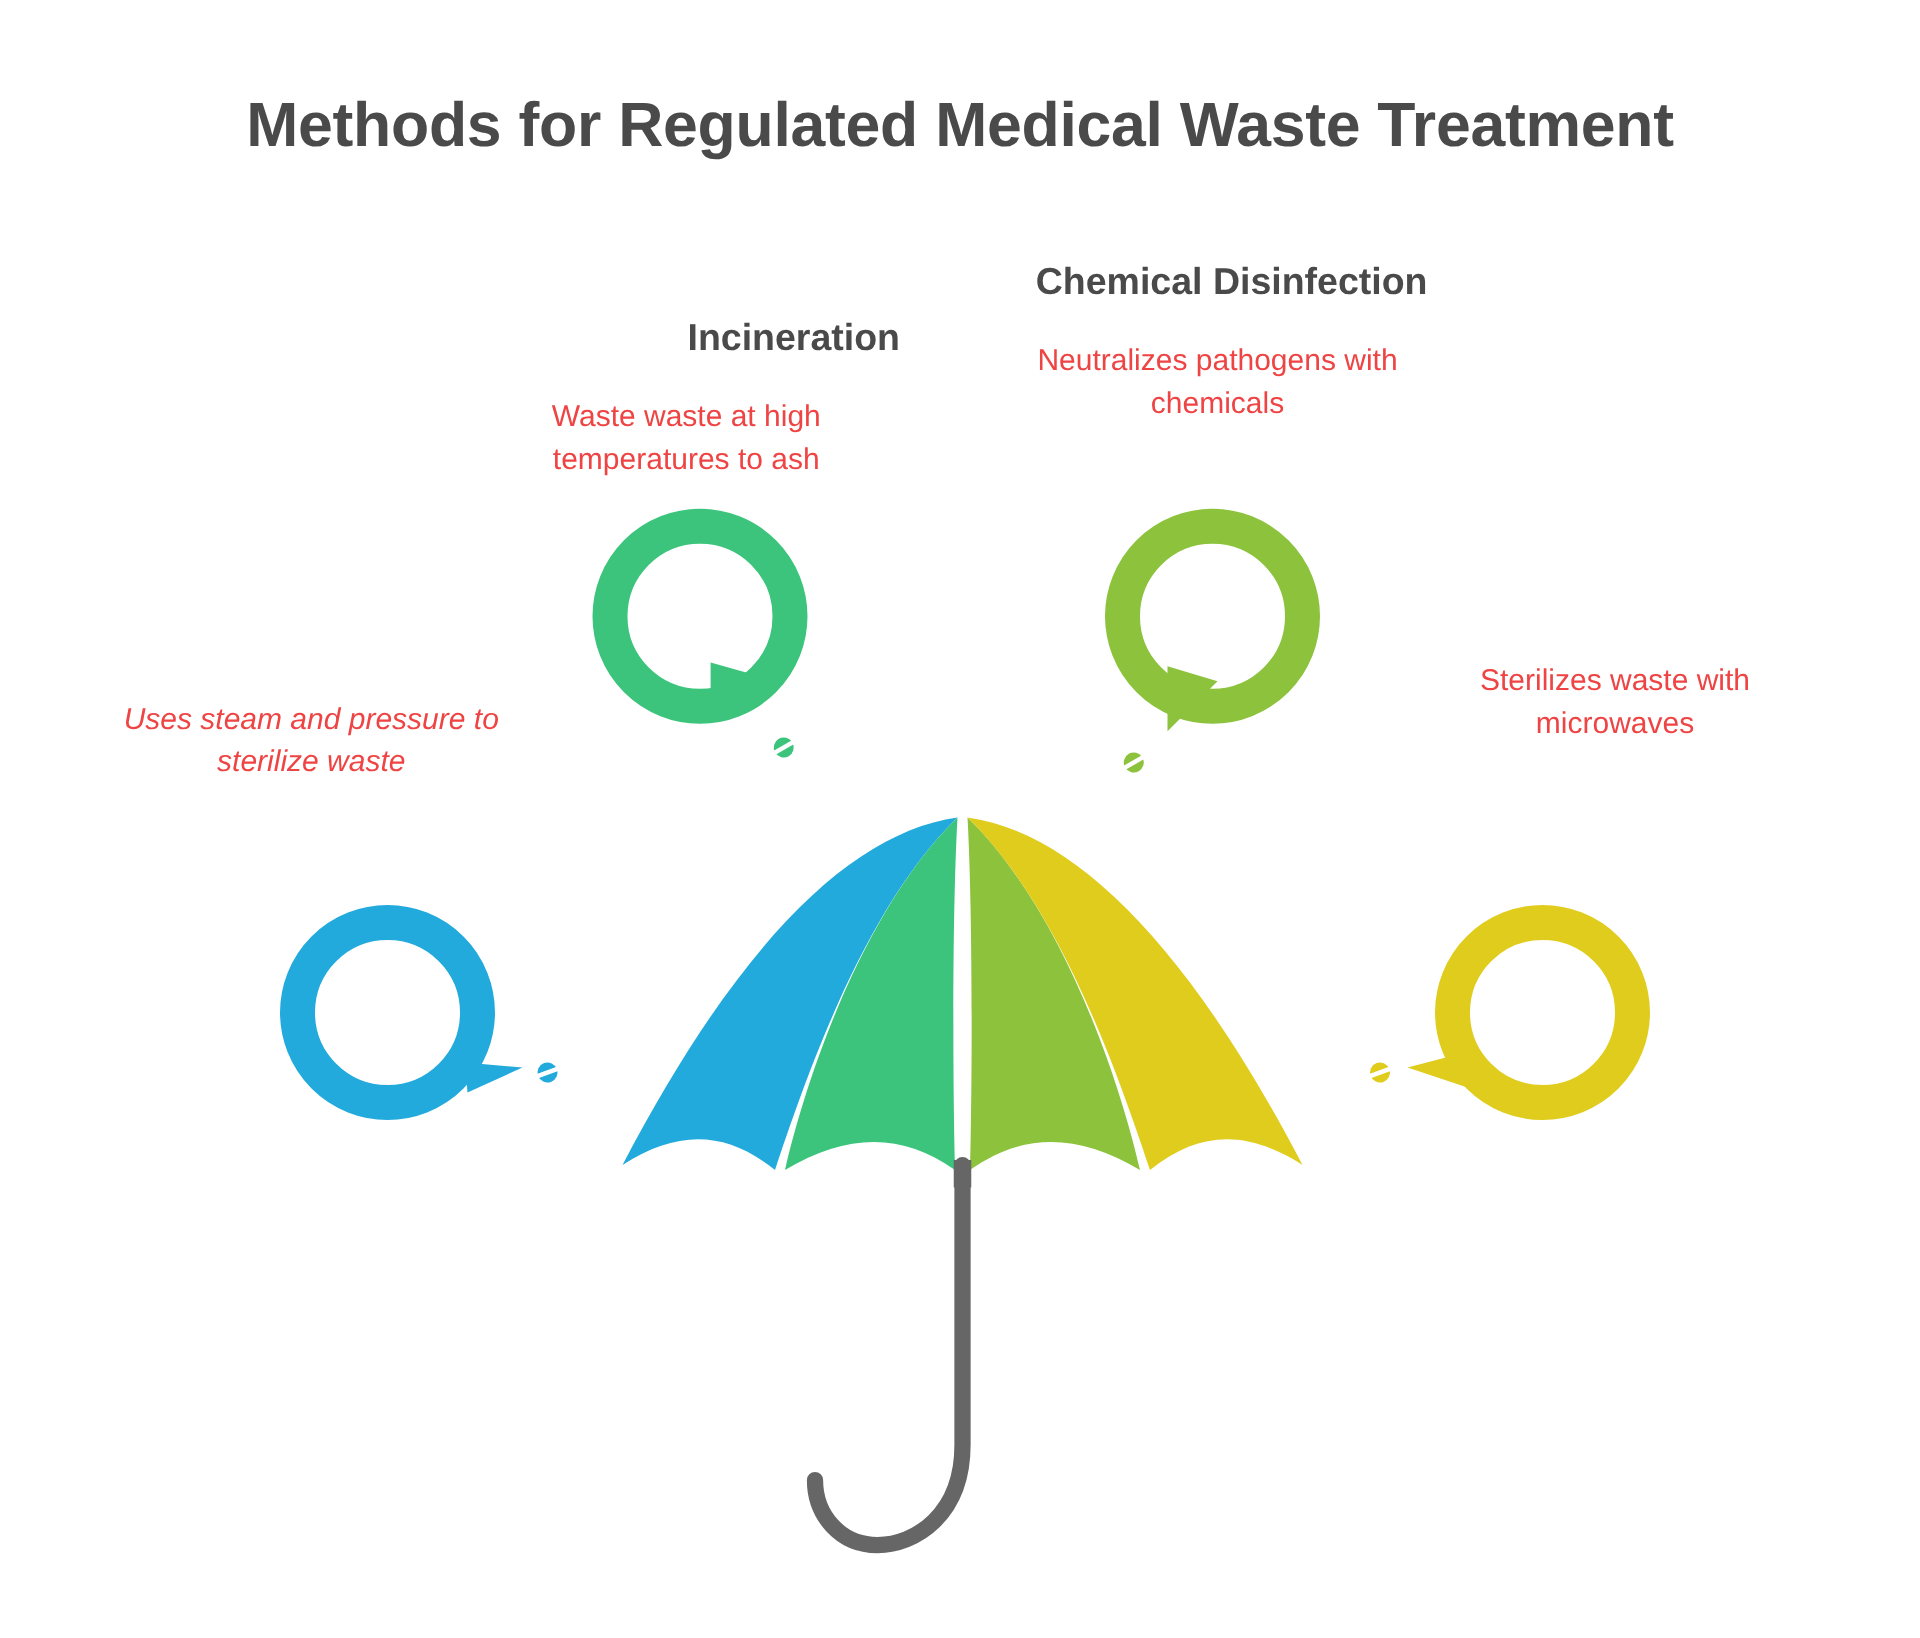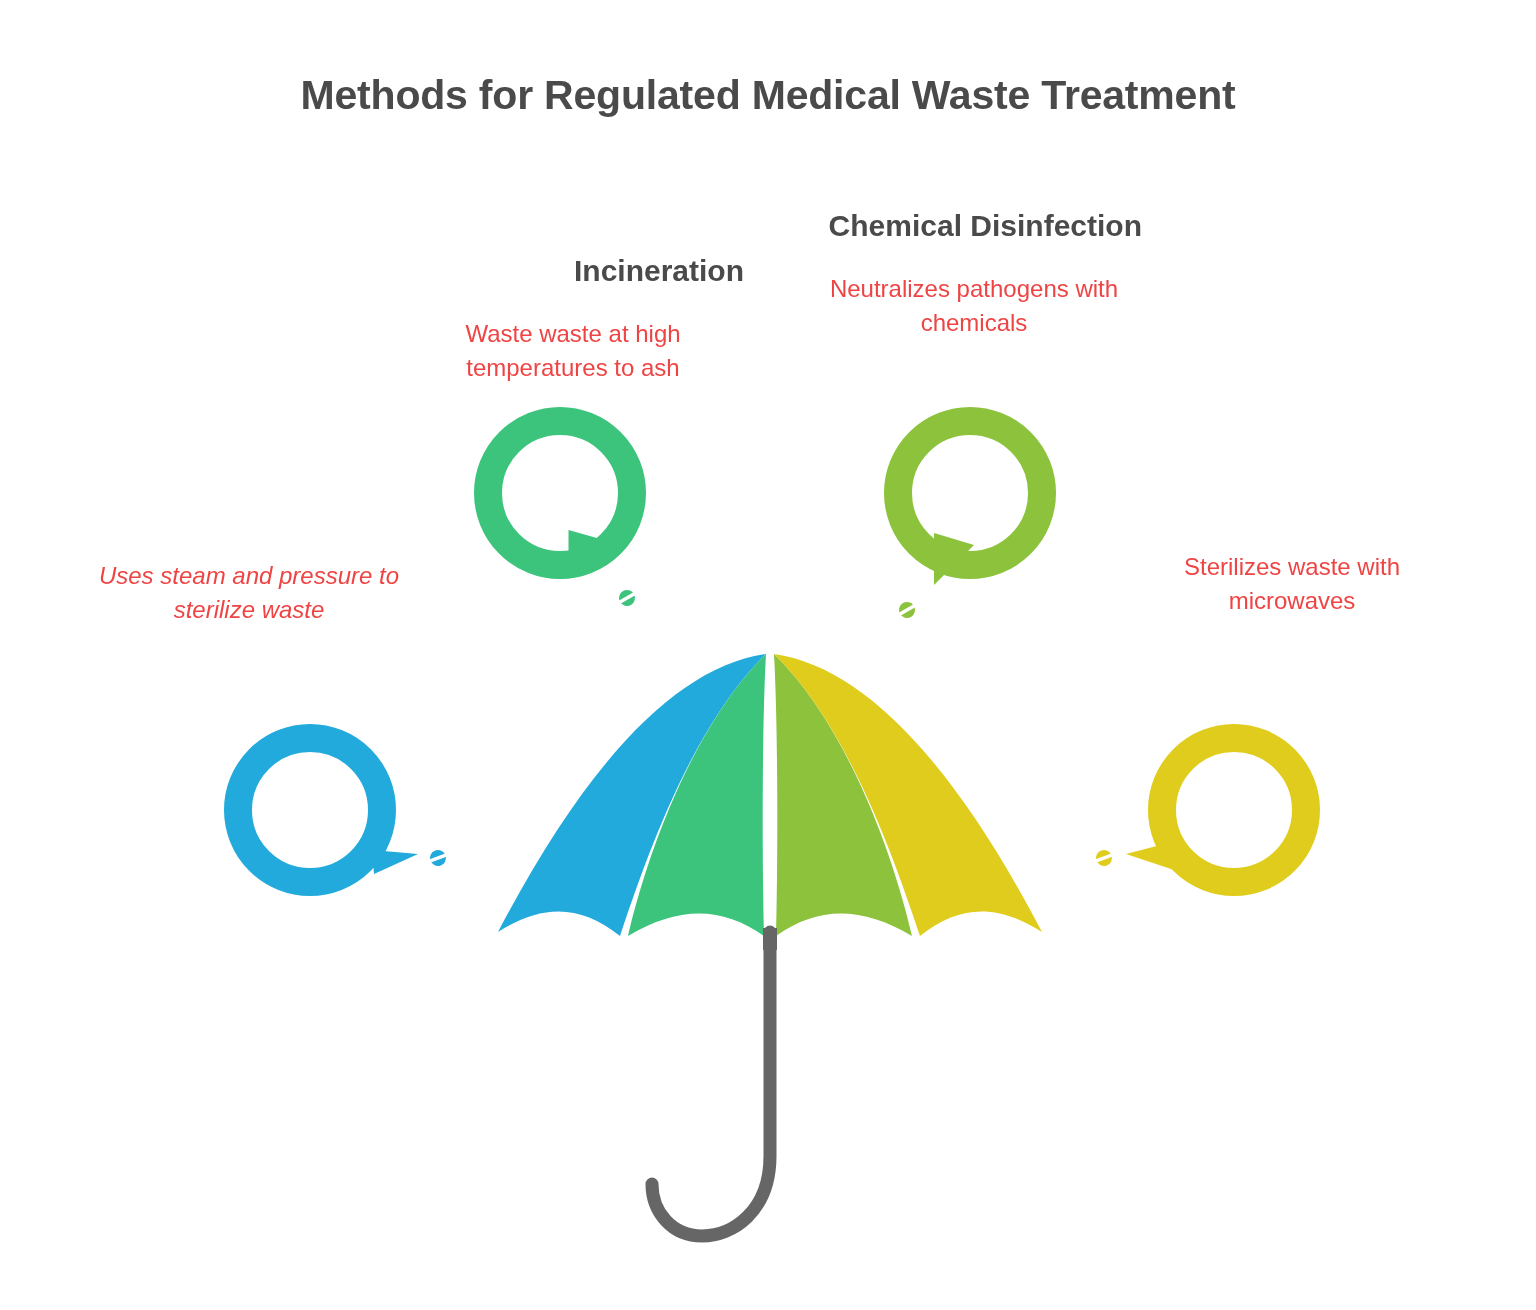--- a/index.html
+++ b/index.html
@@ -19,21 +19,21 @@
     overflow: hidden;
   }
 
   
   #page-title {
     position: absolute;
     left: 0;
     top: 72px;
     width: 1536px;
     text-align: center;
-    font-size: 41px;
+    font-size: 50px;
     font-weight: bold;
     color: #4a4a4a;
     letter-spacing: -0.2px;
     line-height: 1.15;
   }
 
   
   .method {
     position: absolute;
   }
@@ -47,31 +47,31 @@
   }
   .method-desc {
     text-align: center;
     font-size: 24px;
     font-weight: normal;
     color: #ef4444;
     line-height: 1.42;
     margin: 0;
   }
 
-  .m-incineration { left: 402px; top: 250px; width: 342px; }
+  .m-incineration { left: 378px; top: 250px; width: 342px; }
   .m-incineration .method-desc { margin-top: 24px; }
 
   .m-chemical { left: 806px; top: 205px; width: 336px; }
   .m-chemical .method-desc { margin-top: 24px; }
 
   .m-autoclaving { left: 90px; top: 522px; width: 318px; }
   .m-autoclaving .method-desc { margin-top: 37px; font-style: italic; }
 
   .m-microwave { left: 1122px; top: 522px; width: 340px; }
-  .m-microwave .method-desc { margin-top: 28px; text-align: center; }
+  .m-microwave .method-desc { margin-top: 6px; text-align: center; }
 
   
   .bubble-icon {
     position: absolute;
   }
   .bubble-icon svg { display: block; }
 
   .bi-incineration { left: 472px; top: 405px; }
   .bi-chemical     { left: 882px; top: 405px; }
   .bi-autoclaving  { left: 222px; top: 722px; }

